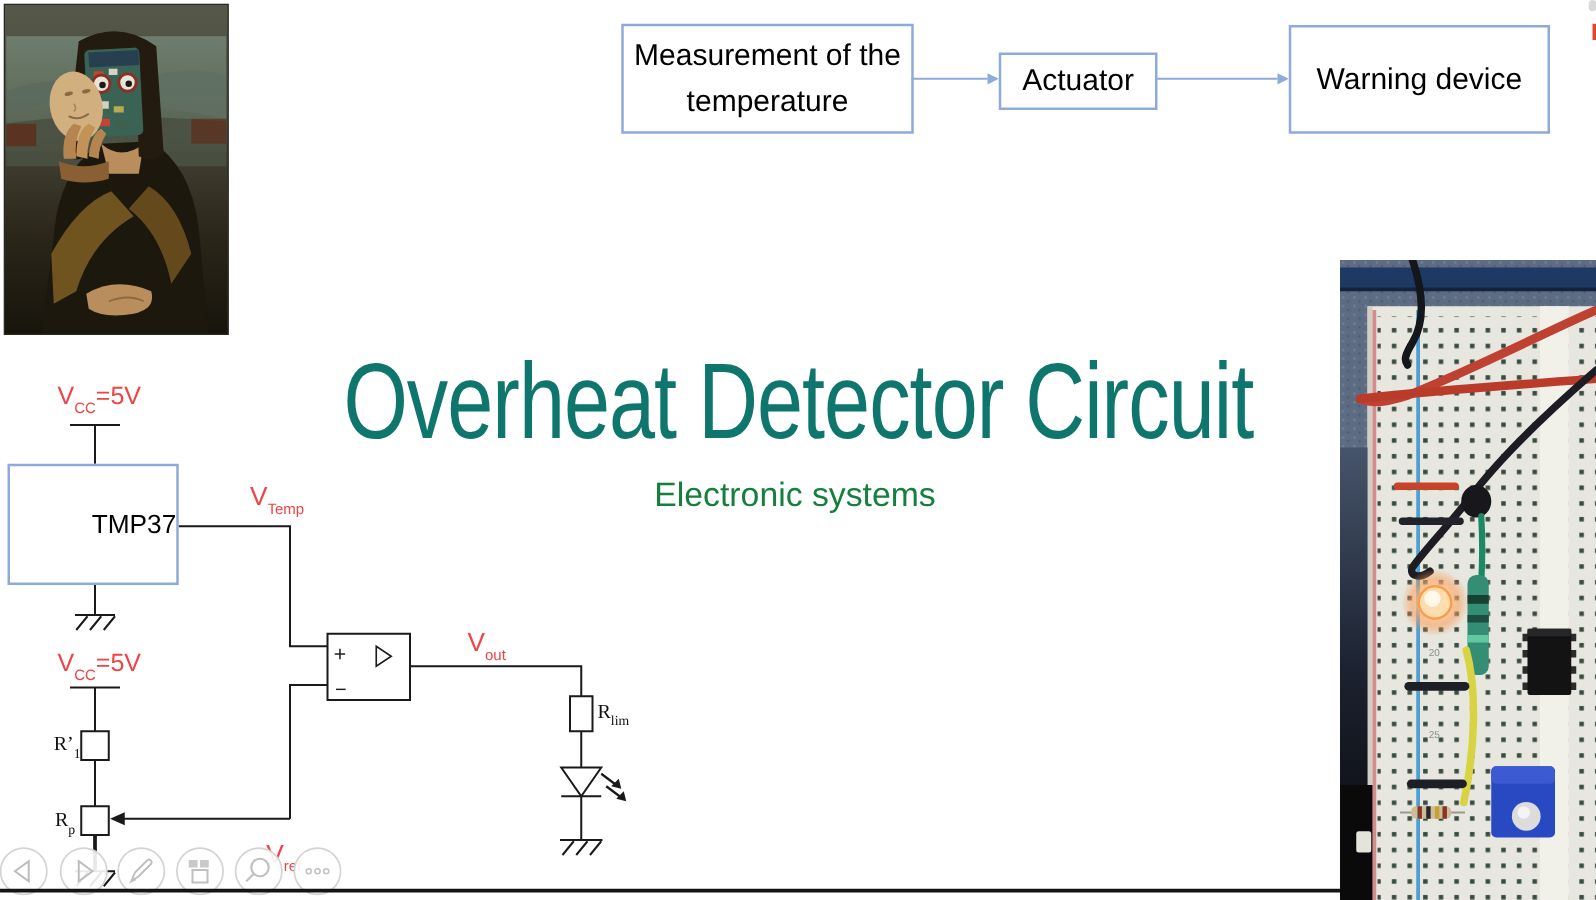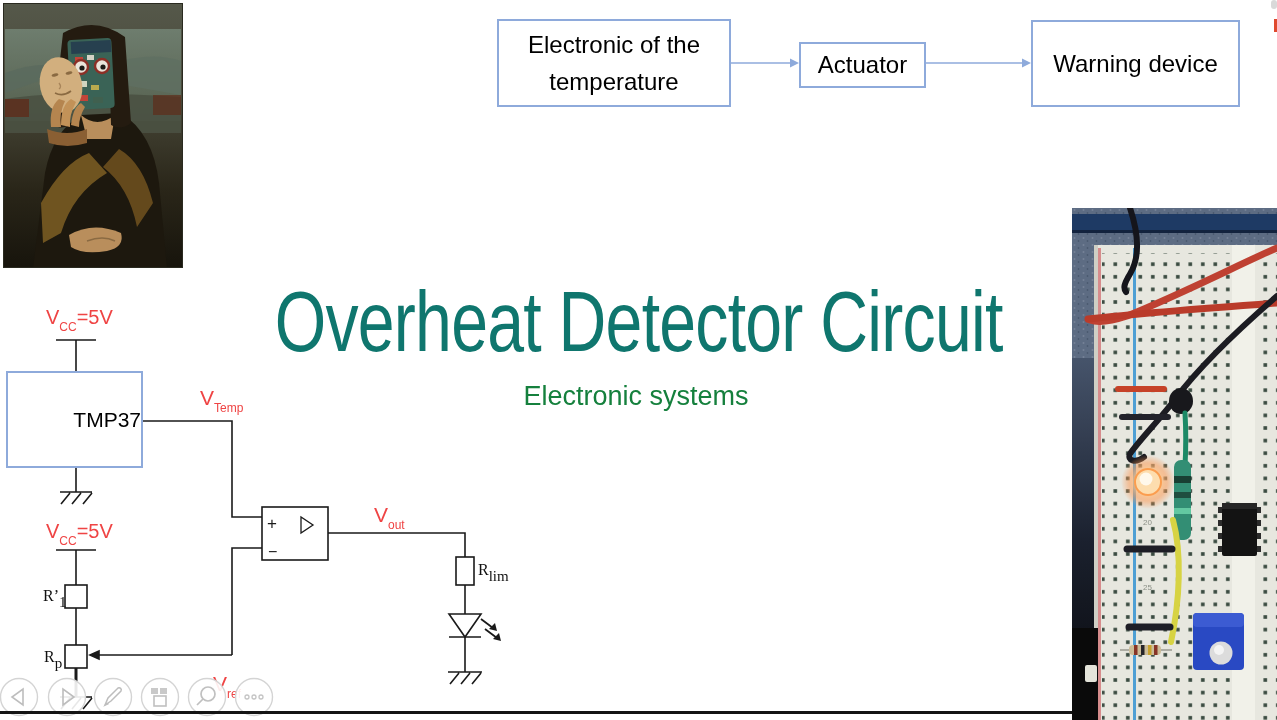--- a/index.html
+++ b/index.html
@@ -26,21 +26,21 @@
             font-size:27px;color:#15803d;}
 
   
   .circ-svg{position:absolute;left:0;top:290px;}
   .tmp37{position:absolute;left:6px;top:371px;width:133px;height:93px;border:2px solid #8EAADB;
          display:flex;align-items:center;justify-content:flex-end;font-size:21px;}
   .vlabel{position:absolute;font-size:20px;color:#ef4444;white-space:nowrap;}
   .vlabel sub{font-size:12px;position:relative;bottom:-2px;}
   .vbig{font-size:21px;}
   .rlabel{position:absolute;font-family:"Liberation Serif",serif;font-size:16px;color:#111;white-space:nowrap;}
-  .rlabel sub{font-size:15px;position:relative;bottom:-2px;}
+  .rlabel sub{font-size:11px;position:relative;bottom:-2px;}
 
   
   .photo{position:absolute;left:1072px;top:208px;width:205px;height:512px;filter:blur(.45px) saturate(.95);}
 
   
   .tbtn{position:absolute;width:40px;height:40px;top:677px;cursor:pointer;}
   .tbtn svg{display:block;}
 
   
   .bottomline{position:absolute;left:0;top:711px;width:1072px;height:3px;background:#141414;}
@@ -108,21 +108,21 @@
       <path d="M68 122 Q70 104 78 100 L82 104 Q76 114 76 124 Z" fill="#b5854f"></path>
       <path d="M44 126 Q64 134 84 126 L84 140 Q64 146 46 140 Z" fill="#8a5f33"></path>
 
       <path d="M66 232 Q90 218 118 230 Q122 244 104 248 Q80 252 68 244 Z" fill="#b98e5c"></path>
       <path d="M84 238 Q100 232 112 238" stroke="#8a6a42" stroke-width="1.4" fill="none"></path>
       <rect x="0" y="0" width="180" height="265" fill="none" stroke="#2a2a20" stroke-width="2"></rect>
     </svg>
   </div>
 
   <div class="flowbox fb1">
-    <span>Electronic of the temperature</span>
+    <span>Measurement of the temperature</span>
   </div>
   <svg class="flowarrow" style="left:729px;top:56px;" width="70" height="14">
     <line x1="0" y1="7" x2="61" y2="7" stroke="#8EAADB" stroke-width="1.6"></line>
     <polygon points="61,2.5 61,11.5 70,7" fill="#8EAADB"></polygon>
   </svg>
   <div class="flowbox fb2">
     <span>Actuator</span>
   </div>
   <svg class="flowarrow" style="left:924px;top:56px;" width="107" height="14">
     <line x1="0" y1="7" x2="98" y2="7" stroke="#8EAADB" stroke-width="1.6"></line>

